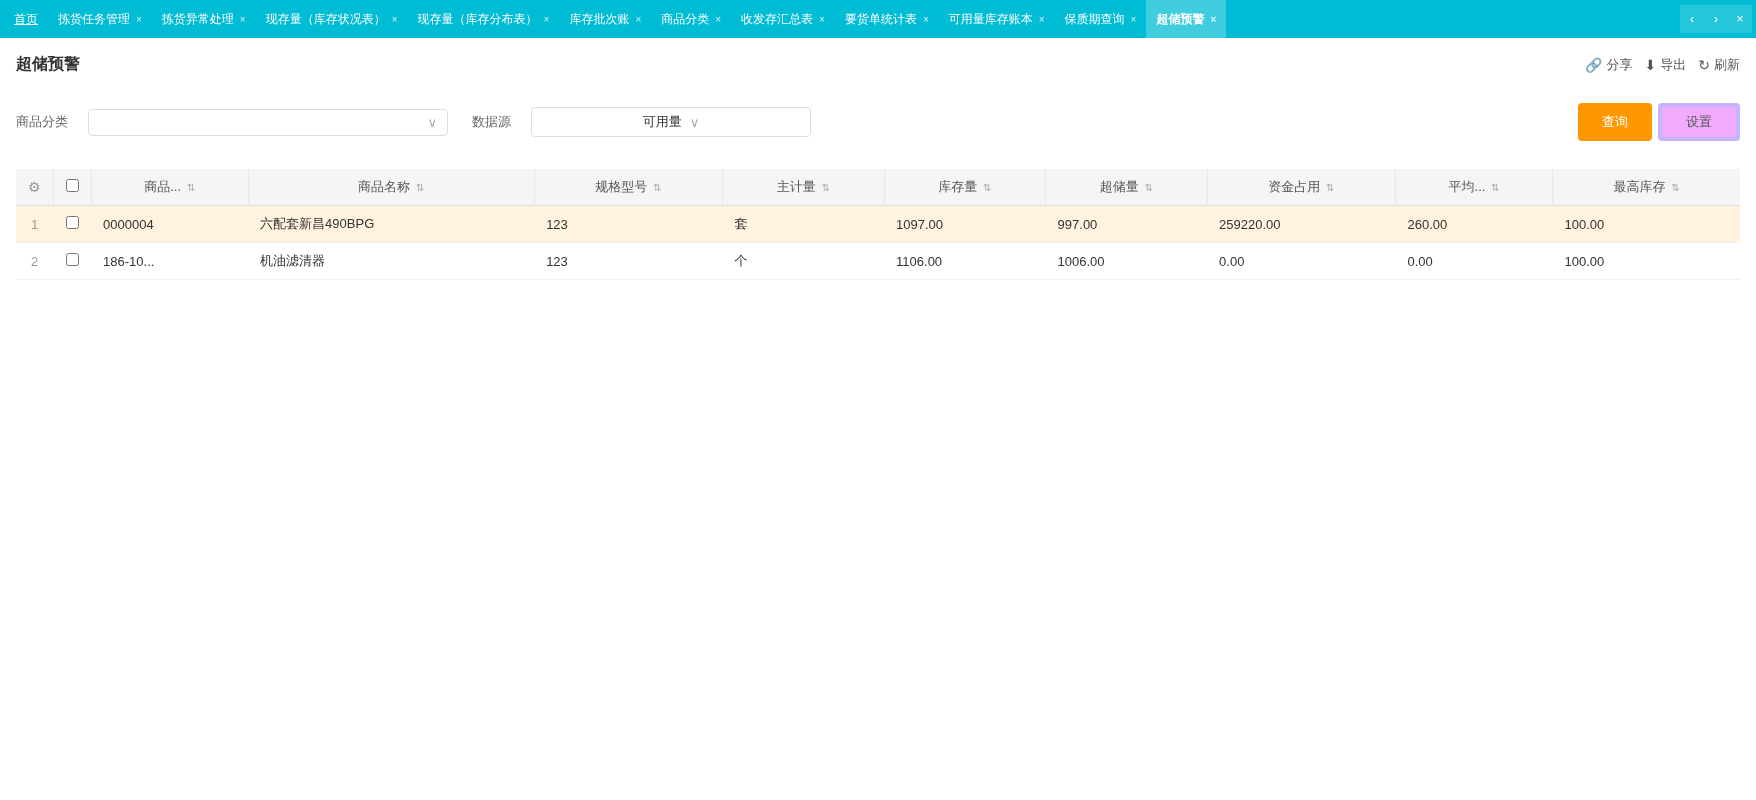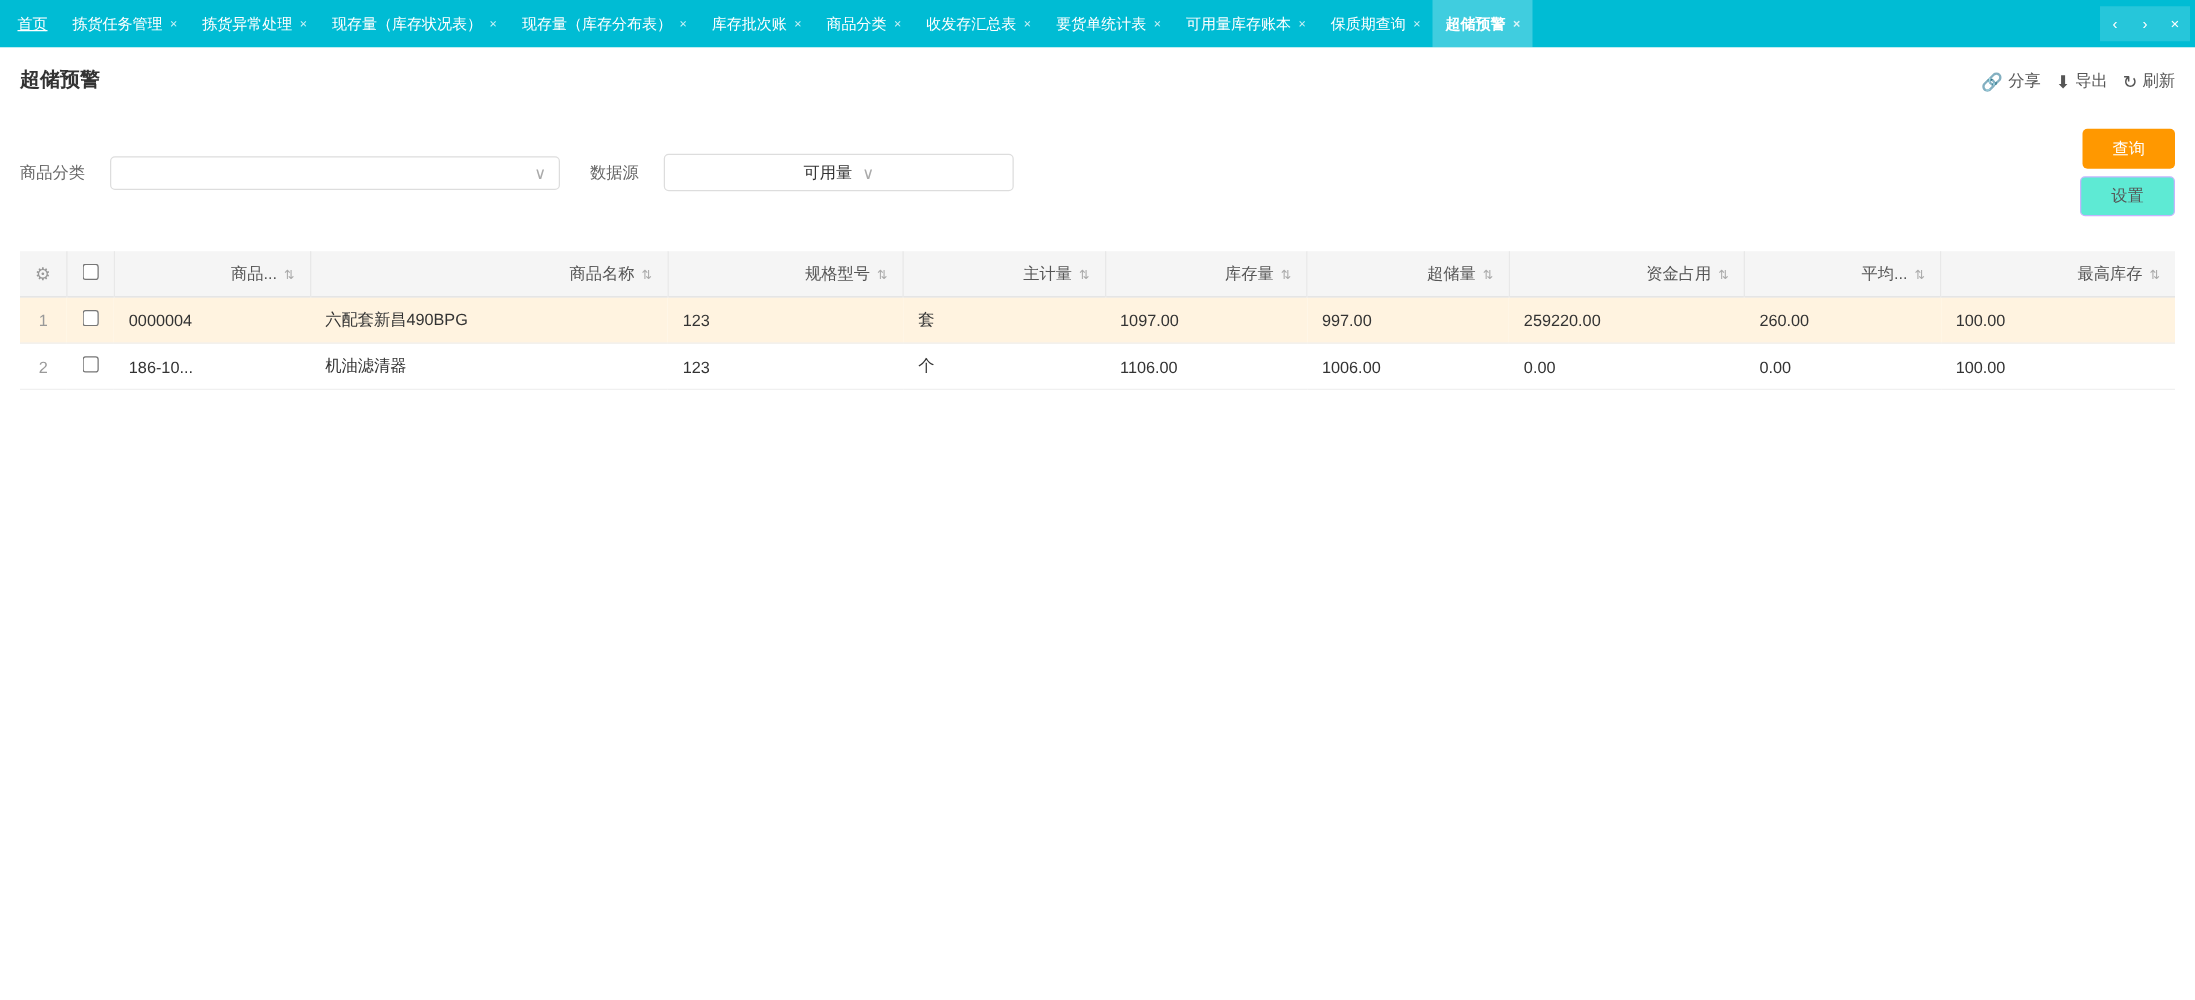--- a/index.html
+++ b/index.html
@@ -120,42 +120,42 @@
       background: #ff9800;
       color: #fff;
       border: none;
       border-radius: 4px;
       padding: 7px 24px;
       font-size: 13px;
       cursor: pointer;
       margin-left: auto;
     }
     .filter-btn-settings {
-      background: #5eead4;
+      background: #f0abfc;
       color: #555;
-      border: 1px solid #c4b5fd;
+      border: 4px solid #c4b5fd;
       border-radius: 4px;
       padding: 6px 24px;
       font-size: 13px;
       cursor: pointer;
     }
 
     
     .data-table {
       width: 100%;
       border-collapse: collapse;
       font-size: 13px;
     }
     .data-table thead tr {
       background: #f5f5f5;
       border-bottom: 1px solid #e0e0e0;
     }
     .data-table thead th {
       padding: 9px 12px;
-      text-align: right;
+      text-align: center;
       font-weight: normal;
       color: #555;
       border-right: 1px solid #e8e8e8;
       white-space: nowrap;
       cursor: pointer;
       user-select: none;
     }
     .data-table thead th:last-child { border-right: none; }
     .data-table thead th .sort-icon { color: #aaa; font-size: 10px; margin-left: 2px; }
     .data-table tbody tr {
@@ -275,21 +275,21 @@
     </div>
 
     <div class="filter-item">
       <span class="filter-label">数据源</span>
       <div class="filter-select" style="min-width:280px;justify-content:center;">
         <span>可用量</span>
         <span class="chevron">∨</span>
       </div>
     </div>
 
-    <div style="margin-left:auto; display:flex; flex-direction:column; gap:6px;">
+    <div style="margin-left:auto; display:flex; flex-direction:row; gap:6px;">
       <button class="filter-btn-query">查询</button>
       <button class="filter-btn-settings">设置</button>
     </div>
   </div>
 
   <table class="data-table">
     <thead>
       <tr>
         <th class="gear-cell">
           <span class="gear-icon">⚙</span>

